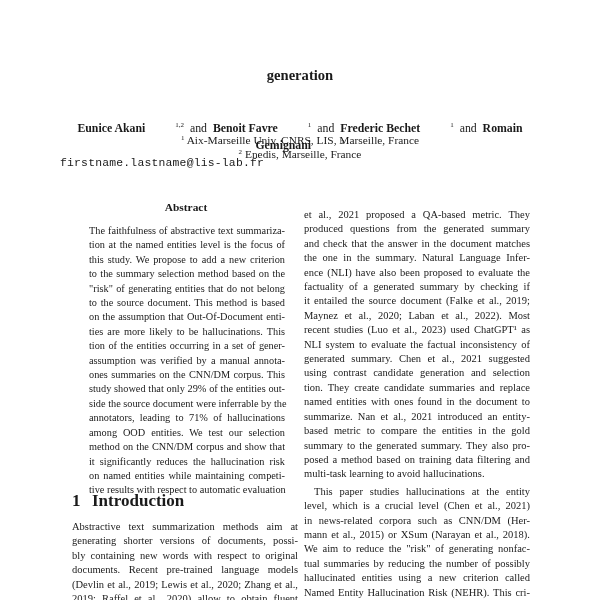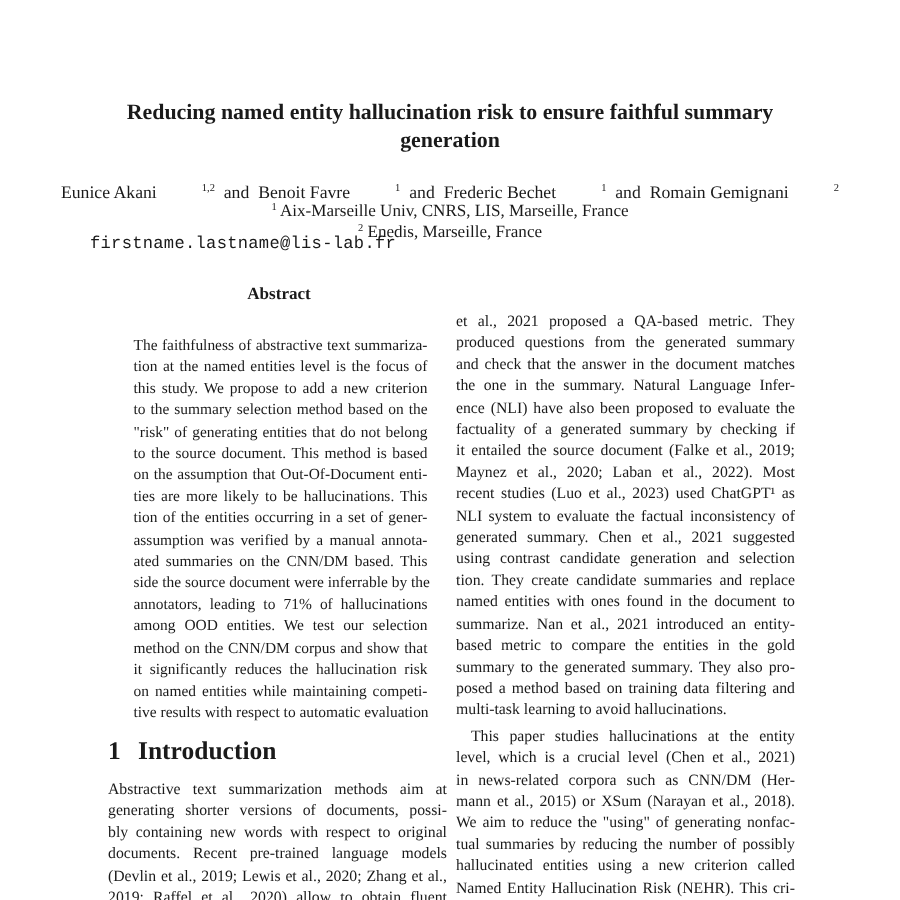--- a/index.html
+++ b/index.html
@@ -1,39 +1,38 @@
 <!DOCTYPE html>
 <html><head>
 <meta charset="utf-8">
 <style>
   html, body { margin:0; padding:0; }
   body { width:600px; height:600px; overflow:hidden; background:#ffffff; position:relative; font-family:"Liberation Serif", "DejaVu Serif", serif; color:#1a1a1a; }
   .title { position:absolute; left:60px; width:480px; top:66px; text-align:center; font-weight:bold; font-size:14.6px; line-height:19px; }
   .authors { position:absolute; left:40px; width:520px; top:118px; text-align:center; font-size:11.8px; line-height:14px; }
-  .authors b { font-weight:normal; }
+  .authors b { font-weight:bold; }
   .authors sup { font-size:7px; vertical-align:5px;margin-left:30px; }
   .aff { position:absolute; left:60px; width:480px; text-align:center; font-size:11.4px; line-height:14px; }
   .aff sup { font-size:7px; vertical-align:4px; }
   .email { position:absolute; left:60px; width:480px; top:157px; font-family:"Liberation Mono", "DejaVu Sans Mono", monospace; font-size:11.4px; letter-spacing:0.2px; }
-  .abs-head { position:absolute; left:88px; width:196px; top:190px; text-align:center; font-weight:bold; font-size:11.4px; }
+  .abs-head { position:absolute; left:88px; width:196px; top:201px; text-align:center; font-weight:bold; font-size:11.4px; }
   .col { position:absolute; font-size:10.3px; line-height:14.4px; text-align:justify; }
   .col .ln { display:block; white-space:nowrap; text-align-last:justify; text-align:justify; }
   .col .ln.last { text-align-last:left; }
   .abs { left:89px; width:196px; top:224px; }
   .intro-text { left:72px; width:226px; top:520px; font-size:10.5px; }
   .right { left:304px; width:226px; top:208px; font-size:10.5px; }
   .sec { position:absolute; left:72px; top:491px; font-weight:bold; font-size:17px; }
   .sec .num { display:inline-block; width:20px; }
   .indent { padding-left:10px; }
 </style>
 </head>
 <body>
 
 <div class="title">
-  <div>Reducing named entity hallucination risk to ensure faithful summary</div>
   <div>generation</div>
 </div>
 
 <div class="authors">
   <b>Eunice Akani</b><sup>1,2</sup>
   &nbsp;<span>and</span>&nbsp;
   <b>Benoit Favre</b><sup>1</sup>
   &nbsp;<span>and</span>&nbsp;
   <b>Frederic Bechet</b><sup>1</sup>
   &nbsp;<span>and</span>&nbsp;
@@ -56,21 +55,22 @@
   <span class="ln">The faithfulness of abstractive text summariza-</span>
   <span class="ln">tion at the named entities level is the focus of</span>
   <span class="ln">this study. We propose to add a new criterion</span>
   <span class="ln">to the summary selection method based on the</span>
   <span class="ln">"risk" of generating entities that do not belong</span>
   <span class="ln">to the source document. This method is based</span>
   <span class="ln">on the assumption that Out-Of-Document enti-</span>
   <span class="ln">ties are more likely to be hallucinations. This</span>
   <span class="ln">tion of the entities occurring in a set of gener-</span>
   <span class="ln">assumption was verified by a manual annota-</span>
-  <span class="ln">ated summaries on the CNN/DM based. This</span>
+  <span class="ln">ones summaries on the CNN/DM corpus. This</span>
+  <span class="ln">study showed that only 29% of the entities out-</span>
   <span class="ln">side the source document were inferrable by the</span>
   <span class="ln">annotators, leading to 71% of hallucinations</span>
   <span class="ln">among OOD entities.  We test our selection</span>
   <span class="ln">method on the CNN/DM corpus and show that</span>
   <span class="ln">it significantly reduces the hallucination risk</span>
   <span class="ln">on named entities while maintaining competi-</span>
   <span class="ln">tive results with respect to automatic evaluation</span>
 </div>
 
 <div class="sec">
@@ -104,18 +104,18 @@
   <span class="ln">named entities with ones found in the document to</span>
   <span class="ln">summarize. Nan et al., 2021 introduced an entity-</span>
   <span class="ln">based metric to compare the entities in the gold</span>
   <span class="ln">summary to the generated summary. They also pro-</span>
   <span class="ln">posed a method based on training data filtering and</span>
   <span class="ln last">multi-task learning to avoid hallucinations.</span>
   <span class="ln indent" style="margin-top:3px;">This paper studies hallucinations at the entity</span>
   <span class="ln">level, which is a crucial level (Chen et al., 2021)</span>
   <span class="ln">in news-related corpora such as CNN/DM (Her-</span>
   <span class="ln">mann et al., 2015) or XSum (Narayan et al., 2018).</span>
-  <span class="ln">We aim to reduce the "using" of generating nonfac-</span>
+  <span class="ln">We aim to reduce the "risk" of generating nonfac-</span>
   <span class="ln">tual summaries by reducing the number of possibly</span>
   <span class="ln">hallucinated entities using a new criterion called</span>
   <span class="ln">Named Entity Hallucination Risk (NEHR). This cri-</span>
 
 </div>
 
 </body></html>

